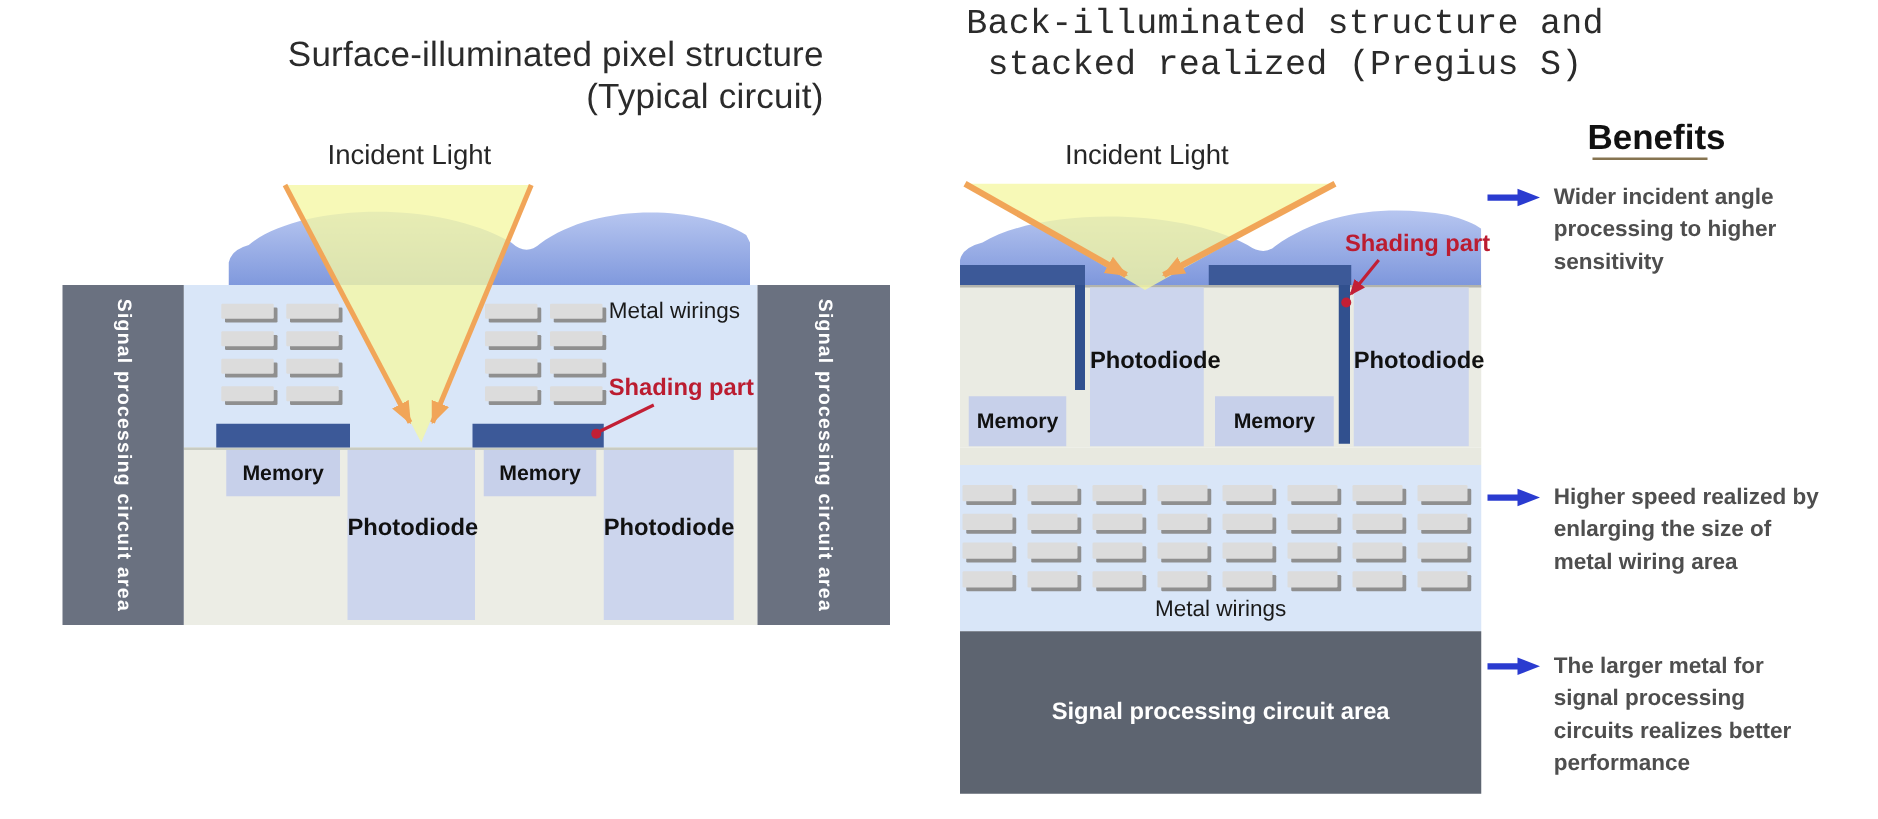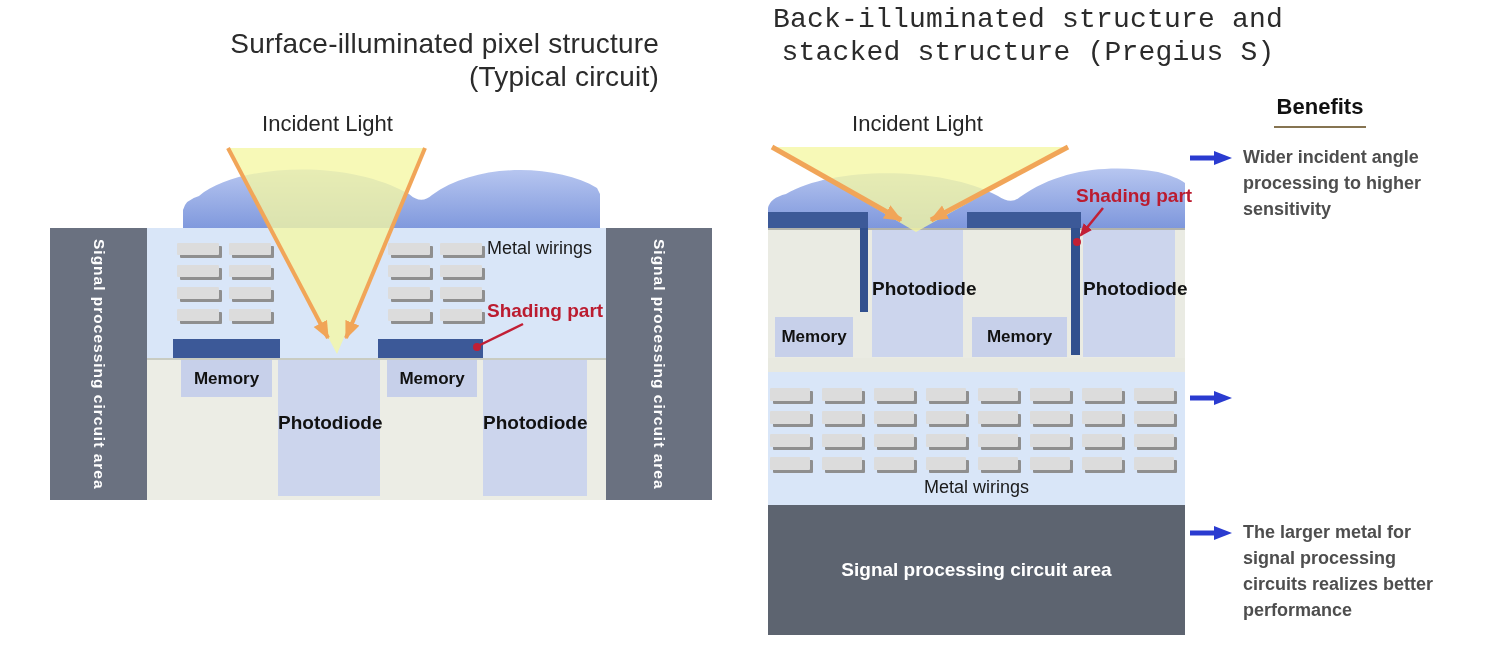--- a/index.html
+++ b/index.html
@@ -18,21 +18,21 @@
   .trench{background:#31508e;}
   .memory{background:#c7d0ea;display:flex;align-items:center;justify-content:center;
           font-weight:bold;font-size:17px;color:#111;}
   .photodiode{background:#ccd5ed;text-align:center;font-weight:bold;font-size:19px;color:#111;box-sizing:border-box;}
   .mw-label{font-size:18px;color:#1a1a1a;}
   .shading-label{font-size:19px;font-weight:bold;color:#bb1c30;white-space:nowrap;}
   .grid{position:absolute;}
   .mblock{position:absolute;background:#dcdcdc;border-radius:1px;box-shadow:3px 3px 0 #8f8f8f;}
   .sig-block{background:#5d6470;display:flex;align-items:center;justify-content:center;
              color:#fff;font-weight:bold;font-size:19px;}
-  .benefits-h{font-size:22px;font-weight:bold;color:#111;text-align:center;}
+  .benefits-h{font-size:28px;font-weight:bold;color:#111;text-align:center;}
   .benefits-underline{background:#867451;height:2px;}
   .benefit-text{font-size:18px;font-weight:bold;color:#4e4e4e;line-height:26px;}
 </style>
 </head>
 <body>
 
 <div class="canvas">
 
   <div class="abs diagram-title" style="left:89px;top:27px;width:570px;text-align:right;">
     <div>Surface-illuminated pixel structure</div>
@@ -112,21 +112,21 @@
   </svg>
 
   <div class="abs shading-label" style="left:487px;top:300px;">Shading part</div>
   <svg class="abs" style="left:468px;top:318px;" width="64" height="36">
     <line x1="55" y1="6" x2="12" y2="27" stroke="#c21f35" stroke-width="2.5"></line>
     <circle cx="9" cy="29" r="4" fill="#c21f35"></circle>
   </svg>
 
   <div class="abs diagram-title" style="left:758px;top:3px;width:540px;font-family:Liberation Mono, monospace;">
     <div>Back-illuminated structure and</div>
-    <div>stacked structure (Pregius S)</div>
+    <div>stacked realized (Pregius S)</div>
   </div>
 
   <div class="abs incident" style="left:830px;top:111px;width:175px;">Incident Light</div>
 
   <svg class="abs" style="left:768px;top:160px;" width="417" height="68">
     <defs>
       <linearGradient id="lg-lens-r" x1="0" y1="0" x2="0" y2="1">
         <stop offset="0" stop-color="#b7c6f0"></stop>
           <stop offset="1" stop-color="#7e97dc"></stop>
       </linearGradient>
@@ -225,20 +225,21 @@
   <svg class="abs" style="left:1188px;top:150px;" width="44" height="16">
     <line x1="2" y1="8" x2="28" y2="8" stroke="#2a3bd0" stroke-width="5"></line>
     <polygon points="26,1 44,8 26,15" fill="#2a3bd0"></polygon>
   </svg>
   <div class="abs benefit-text" style="left:1243px;top:144px;width:222px;">Wider incident angle processing to higher sensitivity</div>
 
   <svg class="abs" style="left:1188px;top:390px;" width="44" height="16">
     <line x1="2" y1="8" x2="28" y2="8" stroke="#2a3bd0" stroke-width="5"></line>
     <polygon points="26,1 44,8 26,15" fill="#2a3bd0"></polygon>
   </svg>
+  <div class="abs benefit-text" style="left:1243px;top:384px;width:222px;">Higher speed realized by enlarging the size of metal wiring area</div>
 
   <svg class="abs" style="left:1188px;top:525px;" width="44" height="16">
     <line x1="2" y1="8" x2="28" y2="8" stroke="#2a3bd0" stroke-width="5"></line>
     <polygon points="26,1 44,8 26,15" fill="#2a3bd0"></polygon>
   </svg>
   <div class="abs benefit-text" style="left:1243px;top:519px;width:205px;">The larger metal for signal processing circuits realizes better performance</div>
 
 </div>
 
 </body></html>

